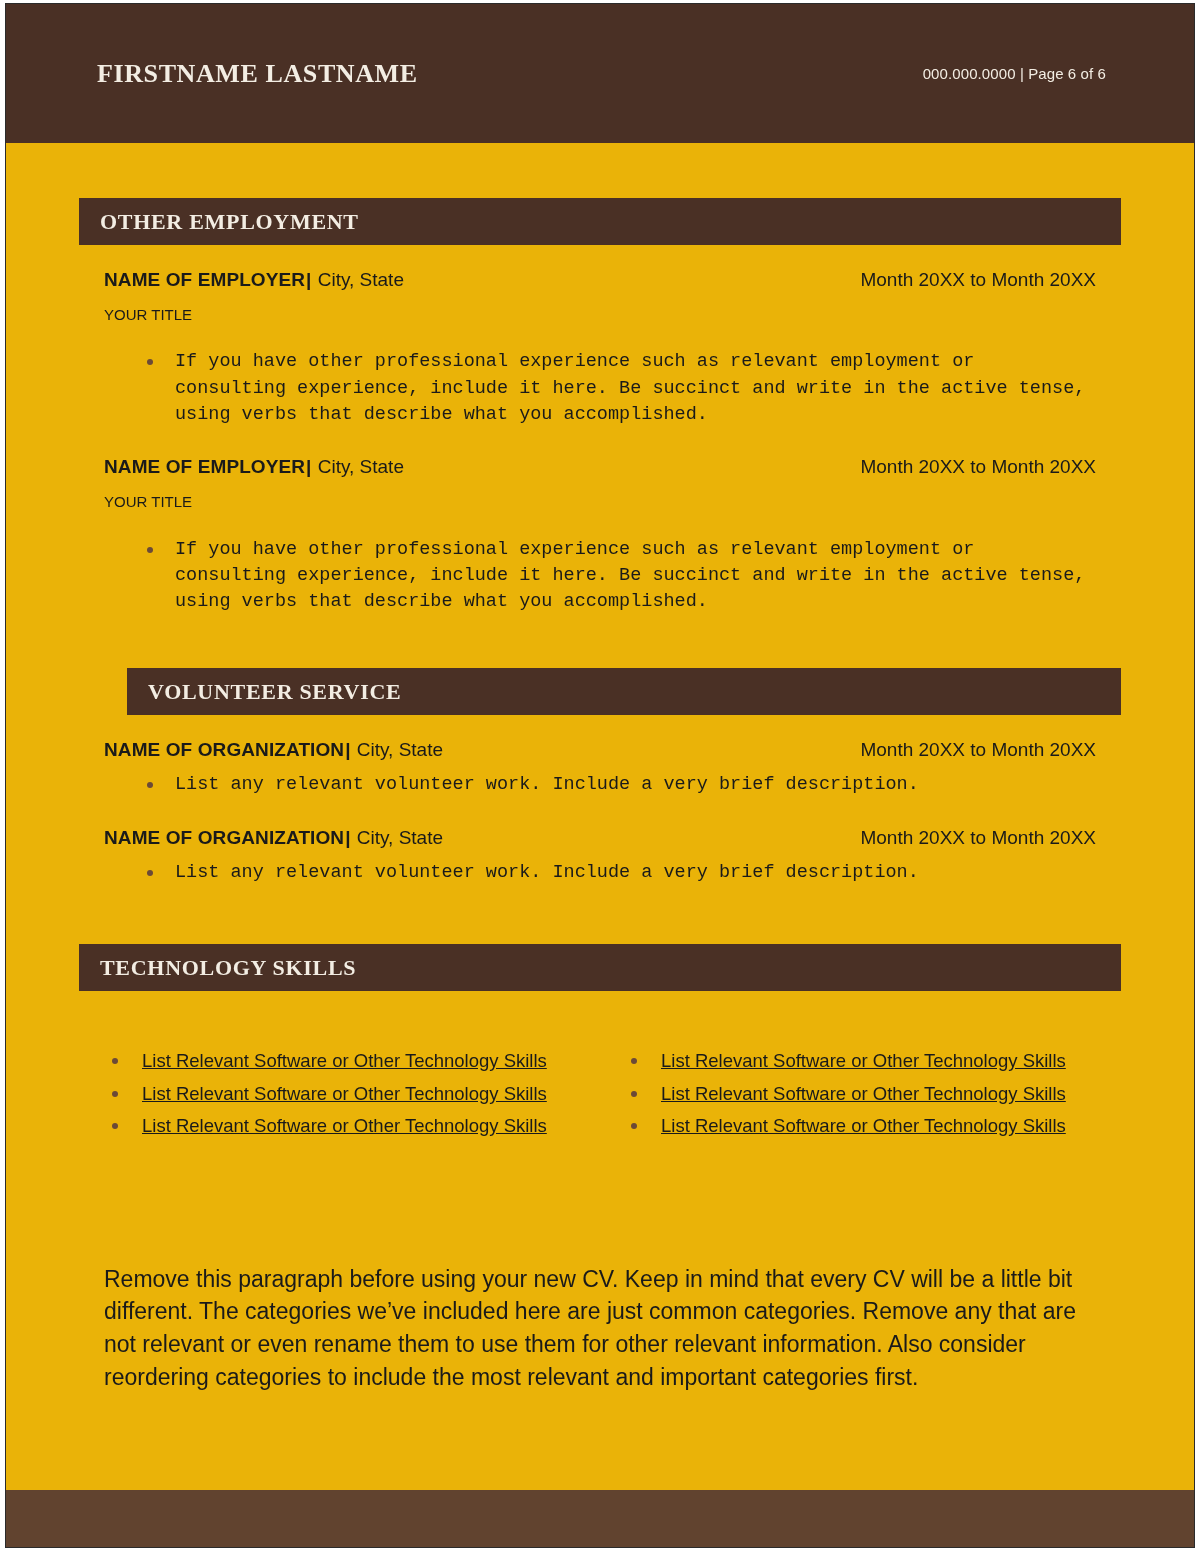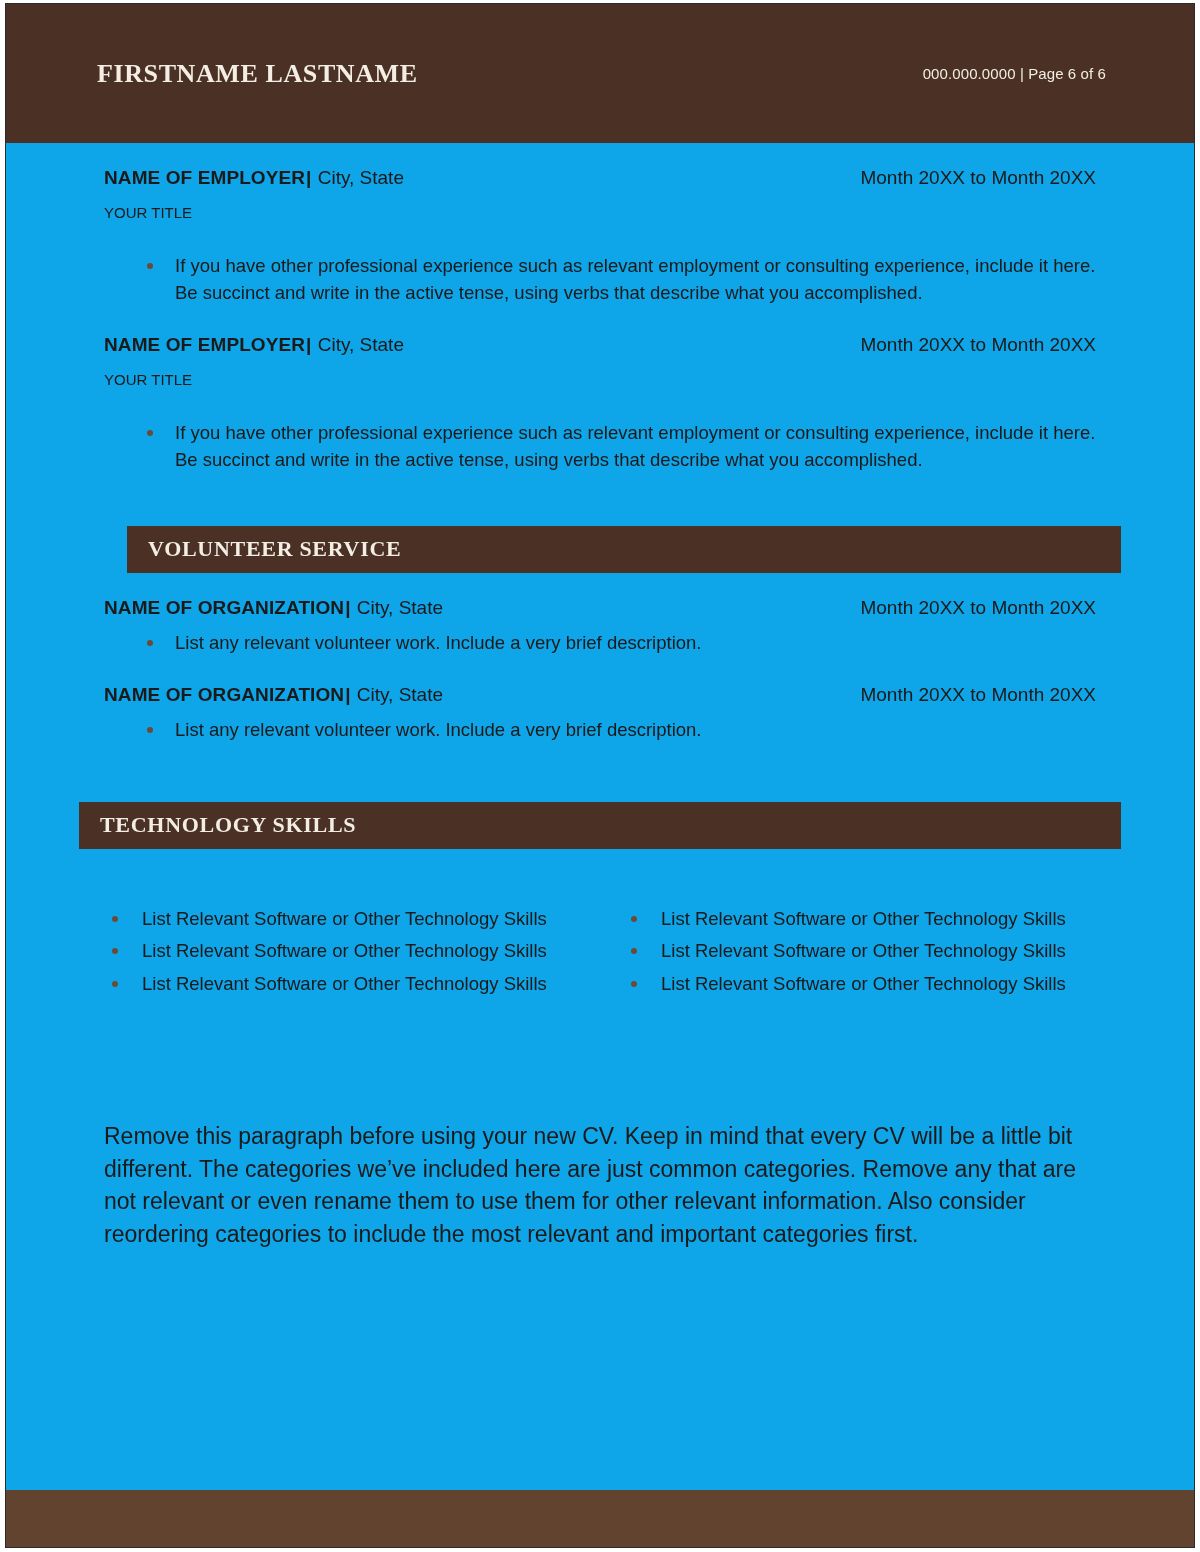--- a/index.html
+++ b/index.html
@@ -18,21 +18,21 @@
 
   
   .page {
     position: absolute;
     left: 5px;
     top: 3px;
     width: 1190px;
     height: 1545px;
     box-sizing: border-box;
     border: 1px solid #2b2b2b;
-    background: #0ea5e9;
+    background: #eab308;
     overflow: hidden;
   }
 
   
   .header-band {
     height: 139px;
     background: #4A3025;
     display: flex;
     align-items: center;
     justify-content: space-between;
@@ -121,22 +121,23 @@
   .entry-title {
     font-size: 15px;
     line-height: 1.42;
     color: #1a1a1a;
     margin-top: 12px;
   }
 
   
   ul.bullets {
     list-style: none;
-    margin: 30px 0 0 0;
+    margin: 24px 0 0 0;
     padding: 0 0 0 42px;
+    font-family: Liberation Mono, monospace;
   }
   ul.bullets.tight { margin-top: 10px; }
   ul.bullets li {
     position: relative;
     font-size: 18.5px;
     line-height: 1.42;
     color: #1a1a1a;
     padding-left: 29px;
     margin-bottom: 0;
   }
@@ -158,20 +159,21 @@
     padding-left: 0;
   }
   .skills-col {
     width: 50%;
     box-sizing: border-box;
   }
   .skills-col ul {
     list-style: none;
     margin: 0;
     padding: 0 0 0 32px;
+    text-decoration: underline;
   }
   .skills-col.col-right ul { padding-left: 30px; }
   .skills-col li {
     position: relative;
     font-size: 18.5px;
     line-height: 1.38;
     color: #1a1a1a;
     padding-left: 31px;
     margin-bottom: 7px;
   }
@@ -211,20 +213,23 @@
 
 <div class="page">
 
   <div class="header-band">
     <div class="header-name">FIRSTNAME LASTNAME</div>
     <div class="header-meta">000.000.0000 | Page 6 of 6</div>
   </div>
 
   <div class="content">
 
+    <div class="section-bar sec-other-employment">
+      <span class="section-bar-title">OTHER EMPLOYMENT</span>
+    </div>
 
     <div class="entry-block">
 
       <div class="entry entry-first">
         <div class="entry-line">
           <div class="entry-org">
             <span class="org-name">NAME OF EMPLOYER</span><span class="sep">|</span> <span class="org-loc">City, State</span>
           </div>
           <div class="entry-dates">Month 20XX to Month 20XX</div>
         </div>

